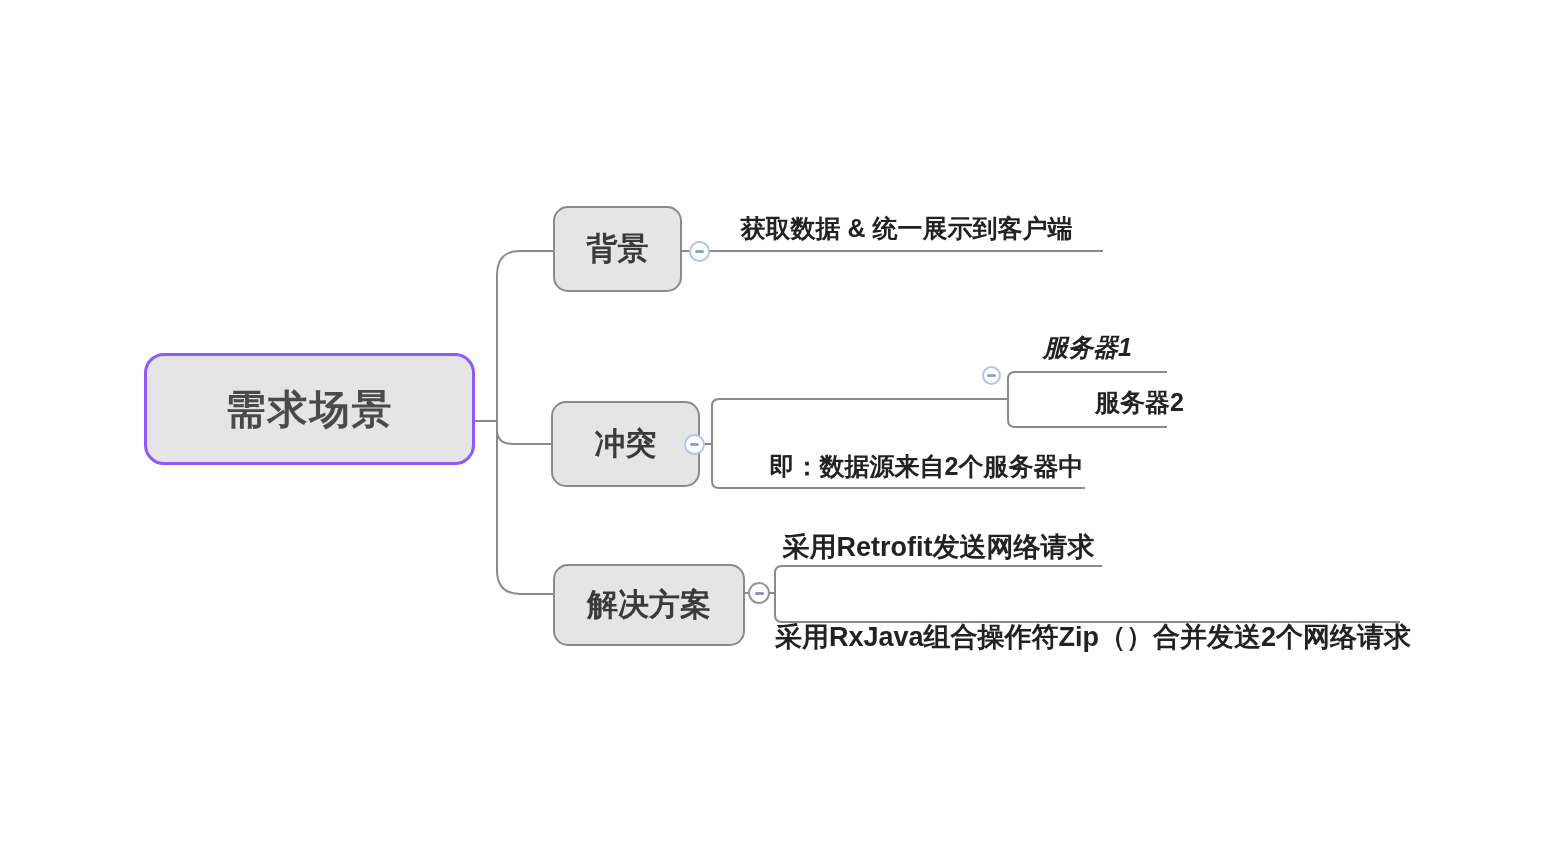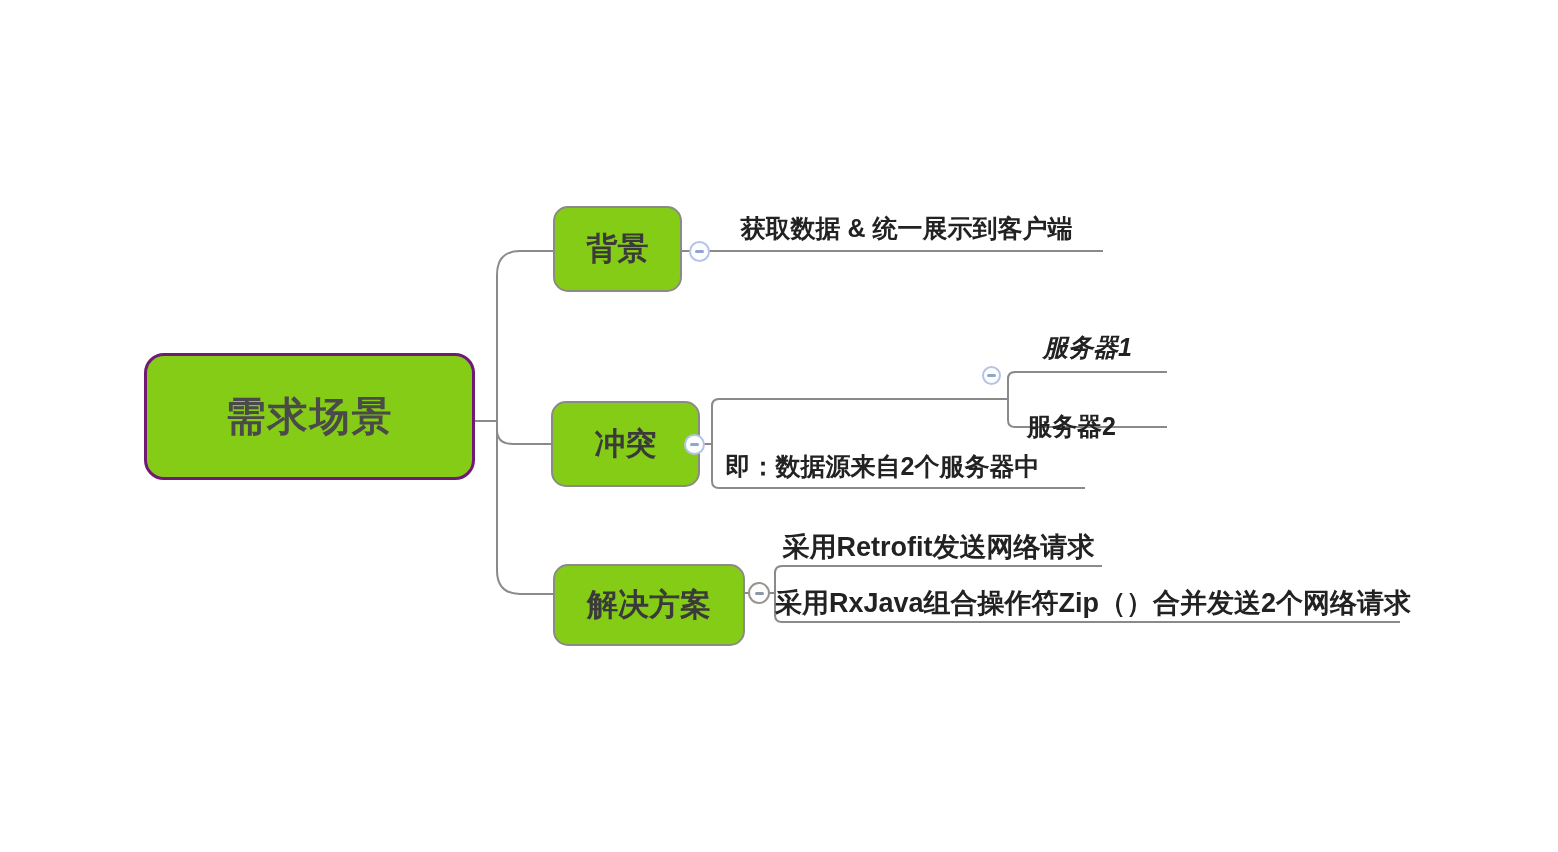--- a/index.html
+++ b/index.html
@@ -10,28 +10,28 @@
     overflow:hidden;
     font-family:"Liberation Sans","DejaVu Sans",sans-serif;
   }
   .connector-layer{position:absolute;left:0;top:0;width:1558px;height:852px;}
   .connector-layer path{fill:none;stroke:#8a8a8a;stroke-width:2;stroke-linejoin:round;}
 
   
   .topic-box{
     position:absolute;
     display:flex;align-items:center;justify-content:center;
-    background:#84cc16;
+    background:#e5e5e5;
     box-sizing:border-box;
     color:#3a3a3a;
     cursor:default;
   }
   .root-box{
-    left:144px;top:353px;width:331px;height:127px;
-    border:3px solid #701a75;border-radius:20px;
+    left:144px;top:353px;width:331px;height:112px;
+    border:3px solid #8b5cf6;border-radius:20px;
     font-size:40px;font-weight:bold;color:#4a4a4a;letter-spacing:2px;
   }
   .branch-box{
     border:2px solid #8d8a86;border-radius:15px;
     font-size:31px;font-weight:600;
   }
   .box-bg{left:553px;top:206px;width:129px;height:86px;}
   .box-ch{left:551px;top:401px;width:149px;height:86px;}
   .box-sl{left:553px;top:564px;width:192px;height:82px;}
 
@@ -94,27 +94,27 @@
 
   <div class="topic-box branch-box box-bg">背景</div>
   <div class="topic-box branch-box box-ch">冲突</div>
   <div class="topic-box branch-box box-sl">解决方案</div>
 
   <div class="line-topic lt-25" style="left:710px;top:212px;width:393px;">获取数据 &amp; 统一展示到客户端</div>
 
 
   <div class="line-topic lt-25" style="left:1008px;top:331px;width:159px;font-style:italic;">服务器1</div>
 
-  <div class="line-topic lt-25" style="left:992px;top:386px;width:159px;margin-top:24px;">服务器2</div>
+  <div class="line-topic lt-25" style="left:1060px;top:386px;width:159px;">服务器2</div>
 
-  <div class="line-topic lt-25" style="left:696px;top:450px;width:373px;">即：数据源来自2个服务器中</div>
+  <div class="line-topic lt-25" style="left:740px;top:450px;width:373px;">即：数据源来自2个服务器中</div>
 
   <div class="line-topic lt-24" style="left:775px;top:529px;width:327px;">采用Retrofit发送网络请求</div>
 
-  <div class="line-topic lt-24" style="left:775px;top:585px;width:625px;">采用RxJava组合操作符Zip（）合并发送2个网络请求</div>
+  <div class="line-topic lt-24" style="left:775px;top:619px;width:625px;">采用RxJava组合操作符Zip（）合并发送2个网络请求</div>
 
   <div class="collapse-btn collapse-blue" style="left:689px;top:241px;width:21px;height:21px;">
     <span class="minus-bar"></span>
   </div>
   <div class="collapse-btn collapse-blue" style="left:684px;top:434px;width:21px;height:21px;">
     <span class="minus-bar"></span>
   </div>
   <div class="collapse-btn collapse-gray" style="left:748px;top:582px;width:22px;height:22px;">
     <span class="minus-bar"></span>
   </div>

